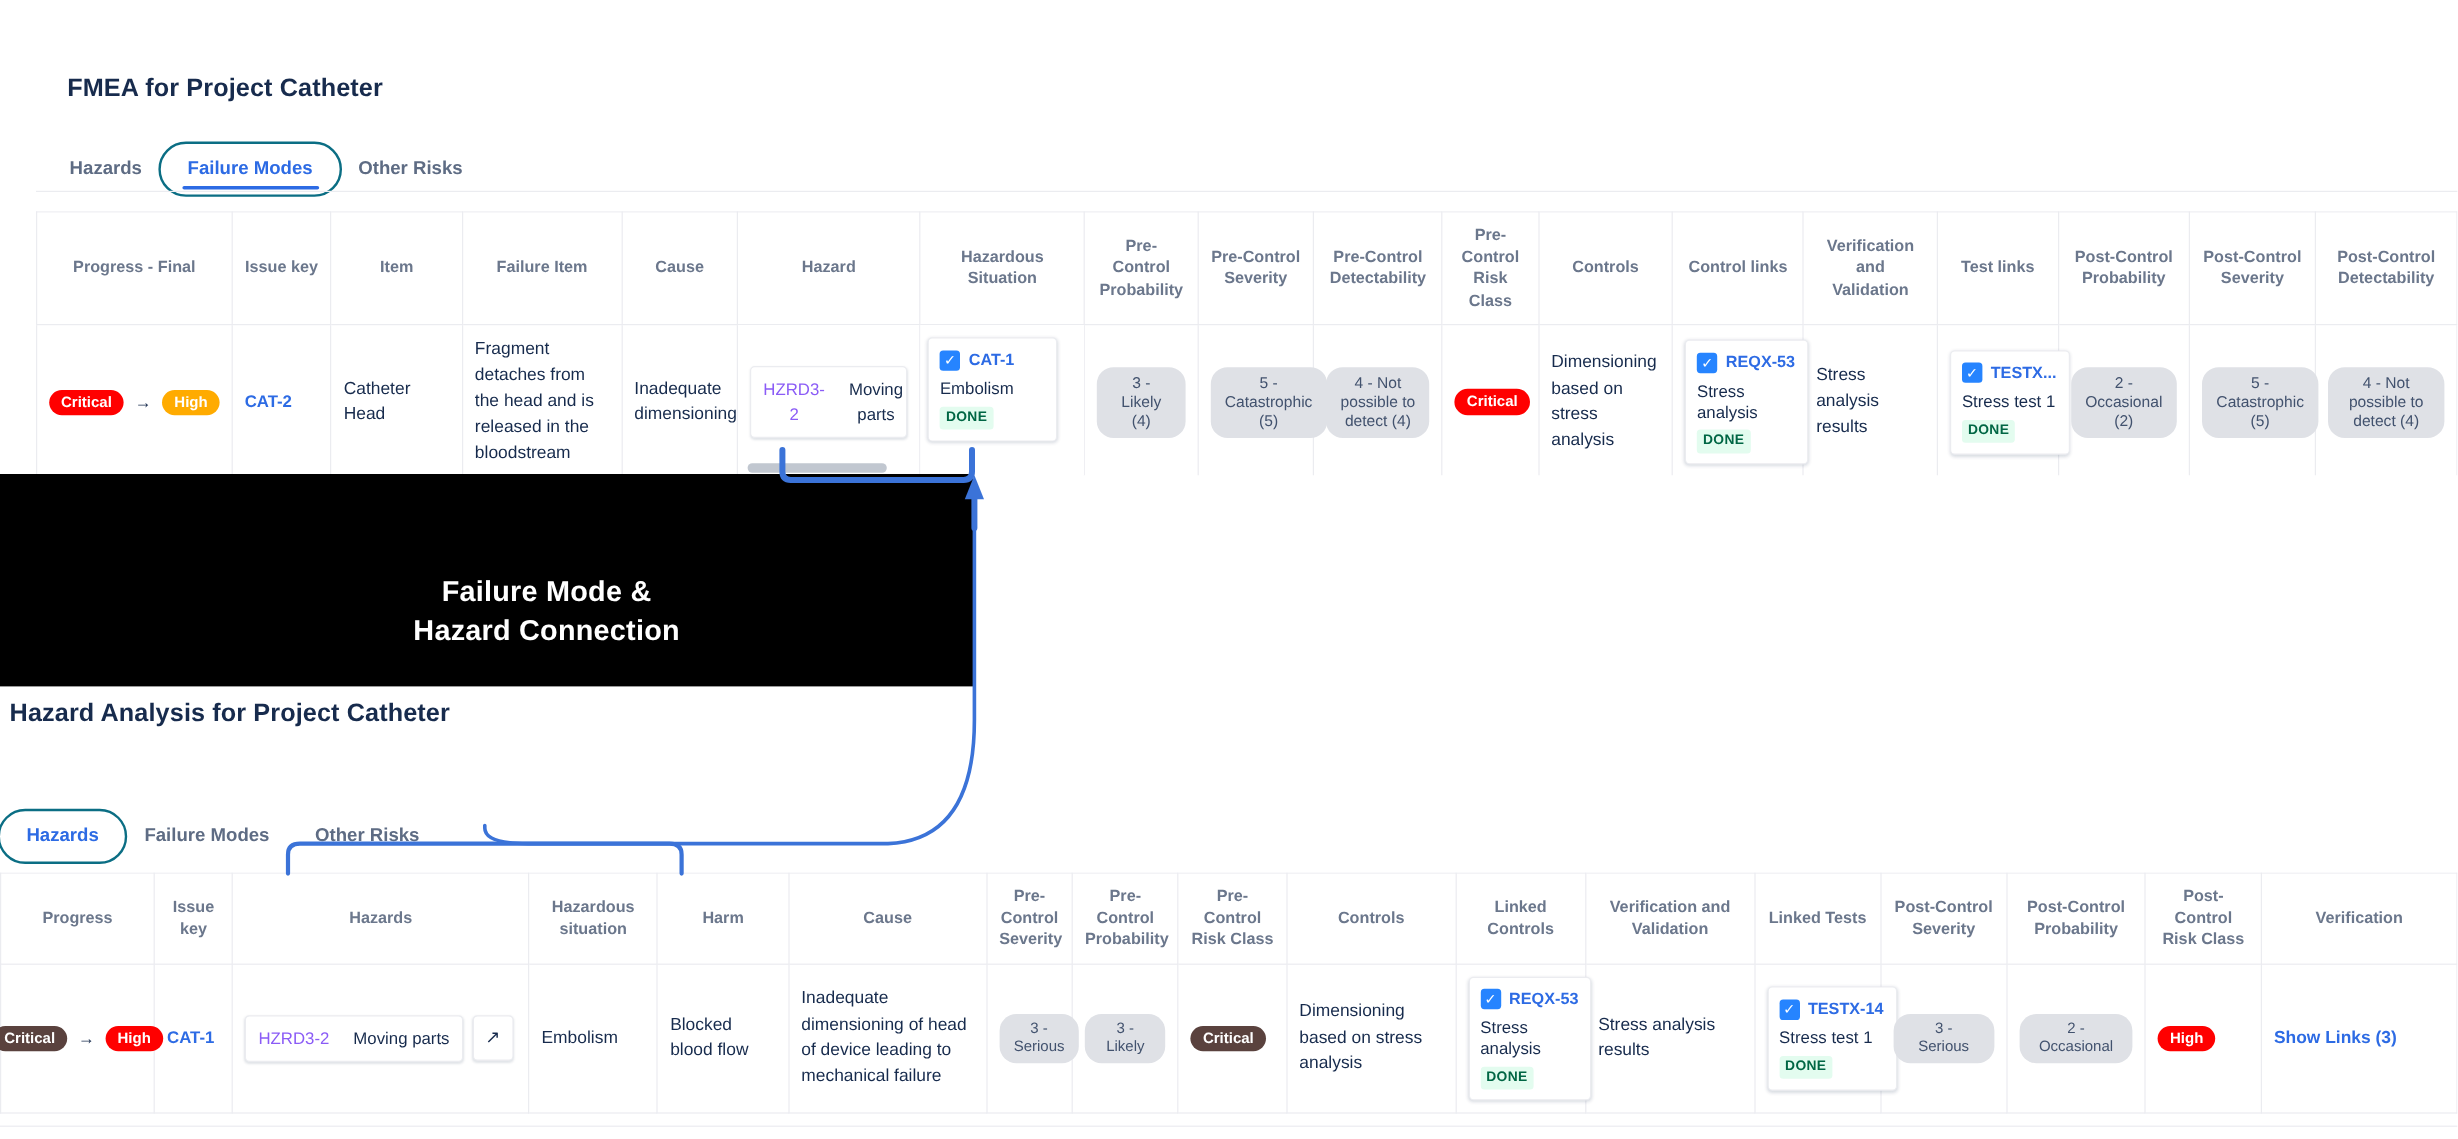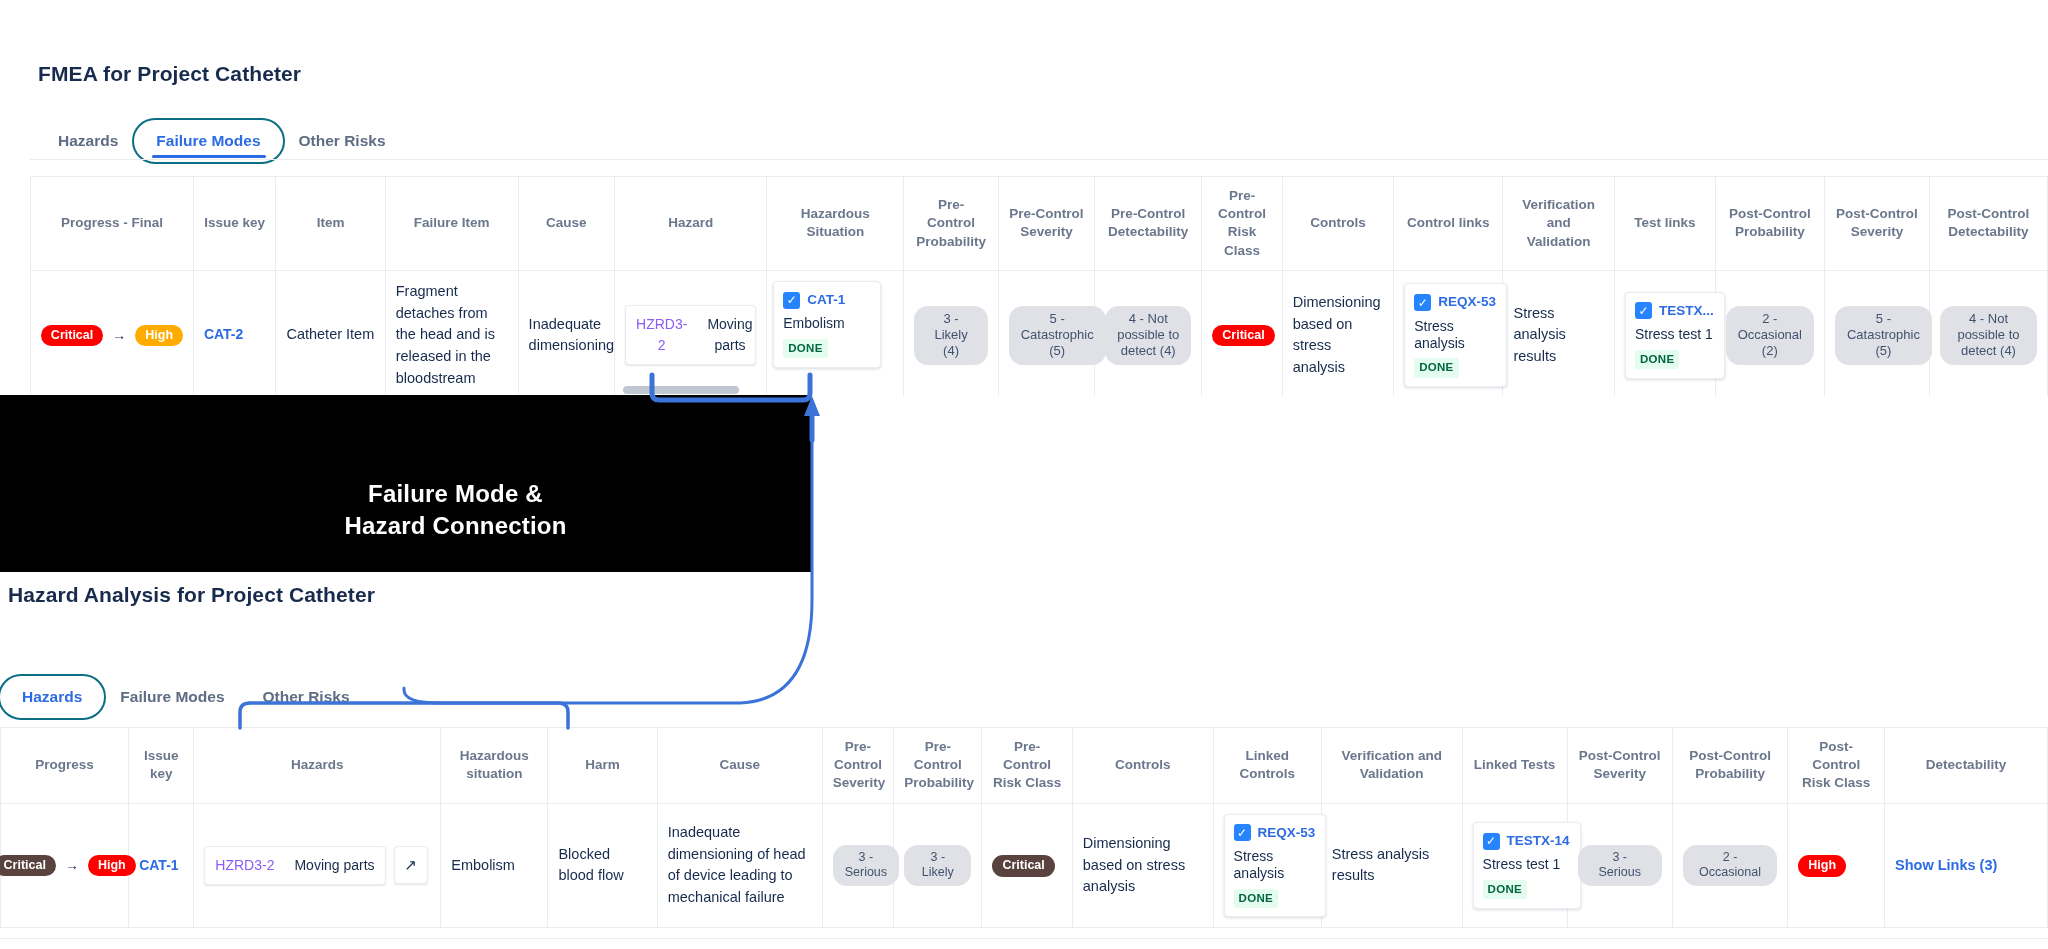--- a/index.html
+++ b/index.html
@@ -13,21 +13,21 @@
   }
   .page { position: relative; width: 2048px; height: 949px; overflow: hidden; }
 
   
   .section-title {
     font-size: 21px;
     font-weight: 600;
     color: #172B4D;
     letter-spacing: .1px;
   }
-  #fmea-title { position: absolute; left: 38px; top: 62px; text-align: right; }
+  #fmea-title { position: absolute; left: 56px; top: 62px; text-align: right; }
   #hazard-title { position: absolute; left: 8px; top: 583px; }
 
   
   .tabs { position: absolute; display: flex; align-items: center; gap: 6px; }
   #fmea-tabs { left: 42px; top: 122px; }
   #hazard-tabs { left: 6px; top: 678px; }
   .tab {
     font-size: 15.5px;
     font-weight: 600;
     color: #5E6C84;
@@ -273,21 +273,21 @@
           <td class="ctr">
             <div class="progress-cell">
               <span class="badge critical">Critical</span>
               <span class="arrow-glyph">→</span>
               <span class="badge high">High</span>
             </div>
           </td>
           <td class="ctr">
             <a class="issue-key" href="#">CAT-2</a>
           </td>
-          <td class="ctr">Catheter Item</td>
+          <td class="ctr">Catheter Head</td>
           <td>Fragment detaches from the head and is released in the bloodstream</td>
           <td>Inadequate dimensioning</td>
           <td style="position:relative;">
             <div class="chip">
               <span class="k">HZRD3-2</span>
               <span class="v">Moving parts</span>
             </div>
             <div class="hscroll" style="left:8px; bottom:6px; width:116px;"></div>
           </td>
           <td style="position:relative;">
@@ -392,21 +392,21 @@
           <th>Pre-Control Severity</th>
           <th>Pre-Control Probability</th>
           <th>Pre-Control Risk Class</th>
           <th>Controls</th>
           <th>Linked Controls</th>
           <th>Verification and Validation</th>
           <th>Linked Tests</th>
           <th>Post-Control Severity</th>
           <th>Post-Control Probability</th>
           <th>Post-Control Risk Class</th>
-          <th>Detectability</th>
+          <th>Verification</th>
         </tr>
       </thead>
       <tbody>
         <tr style="height:100px;">
           <td class="ctr">
             <div class="progress-cell">
               <span class="badge critical-dark">Critical</span>
               <span class="arrow-glyph">→</span>
               <span class="badge high-red">High</span>
             </div>

